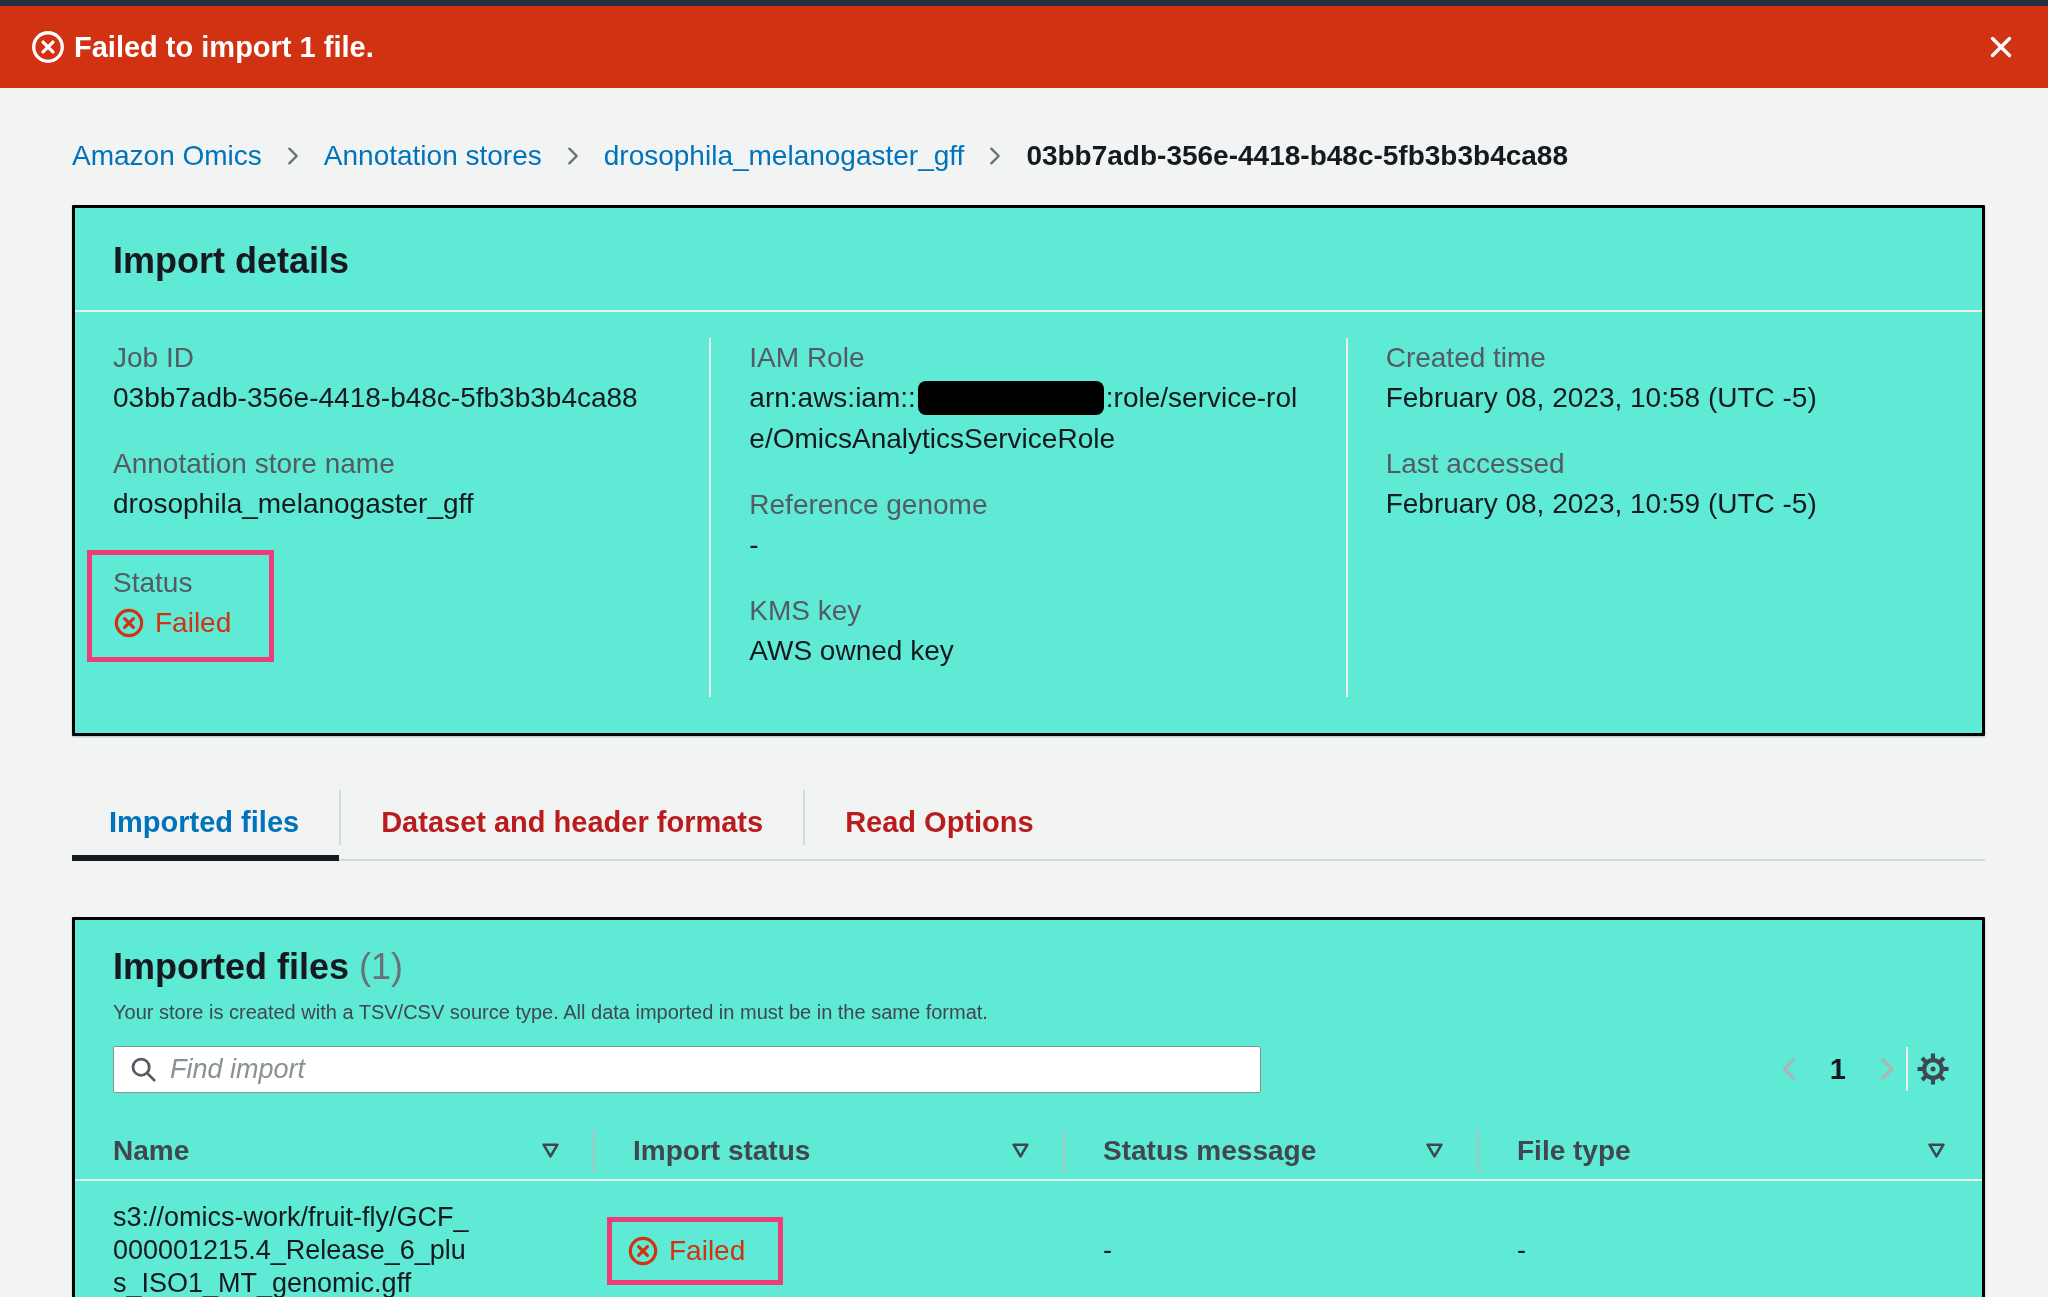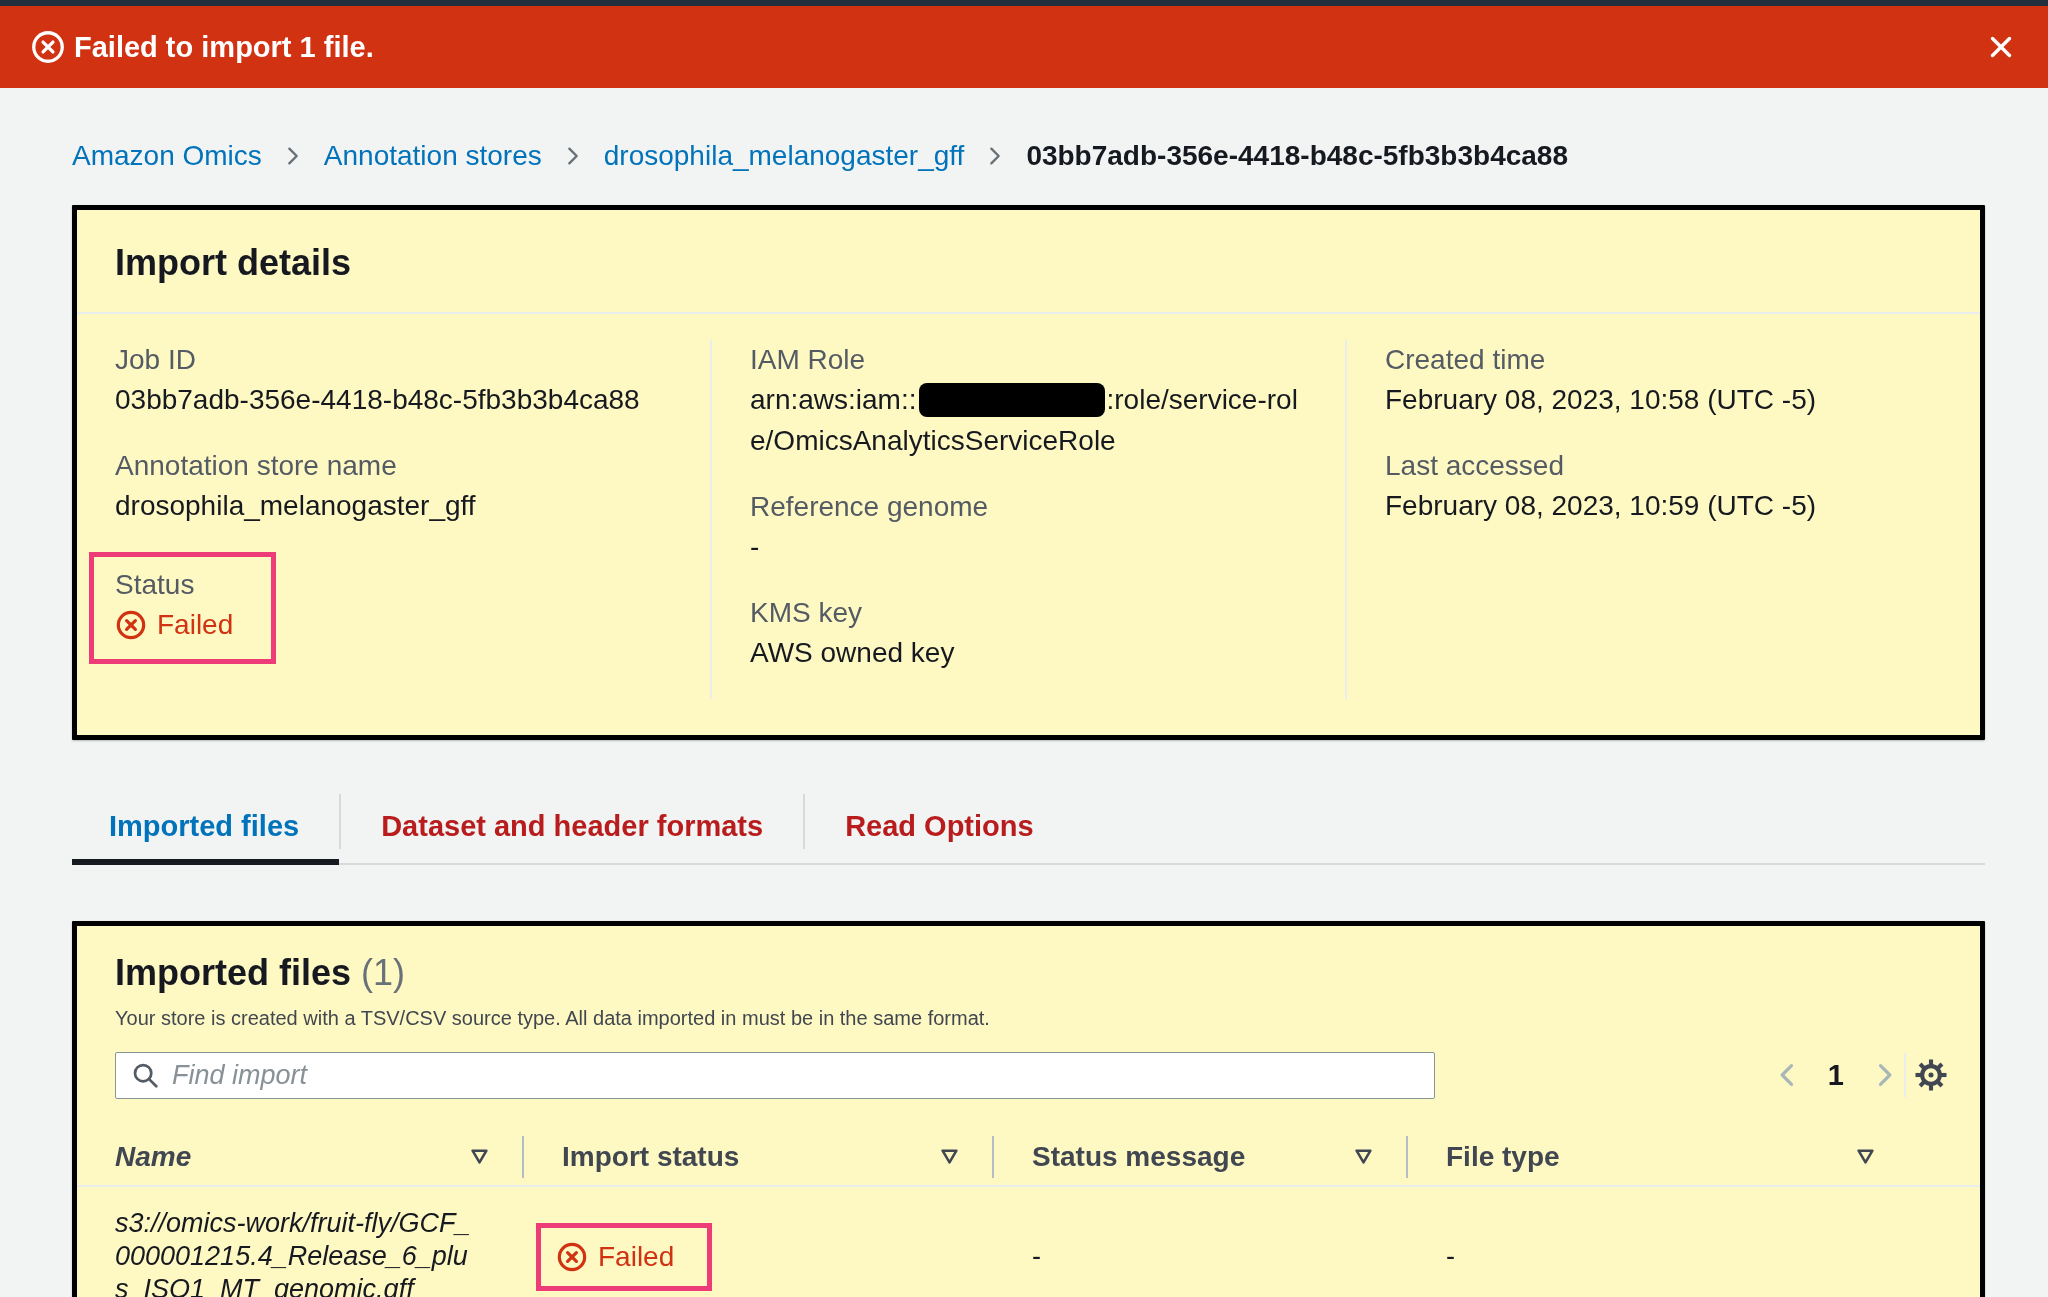--- a/index.html
+++ b/index.html
@@ -26,21 +26,21 @@
   .breadcrumb {
     margin-top: 48px; height: 40px;
     display: flex; align-items: center; font-size: 28px;
   }
   .breadcrumb a { color: #0073bb; text-decoration: none; cursor: pointer; }
   .breadcrumb .sep { margin: 0 20px; display: flex; align-items: center; }
   .breadcrumb .current { color: #16191f; font-weight: 700; }
 
   
   .card {
-    background: #fef9c3; border: 5px solid #000000;
+    background: #5eead4; border: 3px solid #000000;
     box-shadow: 0 1px 2px 0 rgba(0,28,36,.25);
     border-radius: 1px;
   }
   .card1 { margin-top: 29px; }
   .card1-header { padding: 32px 38px 28px 38px; }
   .card-title { font-size: 36px; font-weight: 700; color: #16191f; }
   .card-title .count { color: #687078; font-weight: 400; }
   .card1-body { display: flex; border-top: 2px solid #eaeded; padding: 26px 0 36px 0; }
   .col { flex: 1; padding: 0 30px 0 38px; }
   .col + .col { border-left: 2px solid #eaeded; }
@@ -78,21 +78,21 @@
     height: 6px; background: #16191f;
   }
   .tab-sep { width: 2px; background: #d5dbdb; margin: 6px 0 14px 0; }
 
   
   .card2 { margin-top: 56px; height: 403px; overflow: hidden; }
   .card2-header { padding: 26px 38px 0 38px; }
   .card2 .desc { font-size: 20px; color: #414750; margin-top: 13px; }
   .toolbar { display: flex; align-items: center; padding: 22px 30px 0 38px; }
   .search-box {
-    width: 1320px; height: 47px; background: #fff;
+    width: 1148px; height: 47px; background: #fff;
     border: 1px solid #879596; border-radius: 2px;
     display: flex; align-items: center; padding: 0 14px; gap: 12px;
   }
   .search-box input {
     border: none; outline: none; flex: 1; font-size: 27px;
     font-family: "Liberation Sans", "DejaVu Sans", sans-serif; color: #16191f;
     background: transparent;
   }
   .search-box input::placeholder { font-style: italic; color: #879196; }
   .toolbar .spacer { flex: 1; }
@@ -108,21 +108,21 @@
   .th {
     position: relative; display: flex; align-items: center;
     font-size: 28px; font-weight: 700; color: #414750;
     padding-left: 38px; height: 100%;
   }
   .th:not(:last-child)::after {
     content: ""; position: absolute; right: 0; top: 7px; bottom: 7px;
     width: 2px; background: #b5bdc2;
   }
   .th .flt { margin-left: auto; margin-right: 36px; display: flex; align-items: center; cursor: pointer; }
-  .c1 { width: 447px; font-style: italic; } .c2 { width: 470px; } .c3 { width: 414px; } .c4 { width: 502px; }
+  .c1 { width: 520px; } .c2 { width: 470px; } .c3 { width: 414px; } .c4 { width: 502px; }
   .trow { display: flex; align-items: center; height: 142px; border-bottom: 2px solid #eaeded; }
   .td { padding-left: 38px; font-size: 27px; color: #16191f; }
   .name-cell { width: 365px; word-break: break-all; line-height: 33px; }
   .row-status-highlight {
     display: inline-flex; align-items: center; gap: 10px;
     border: 5px solid #ed3c78; padding: 13px 33px 13px 15px;
     margin-left: -26px;
   }
 </style>
 </head>

